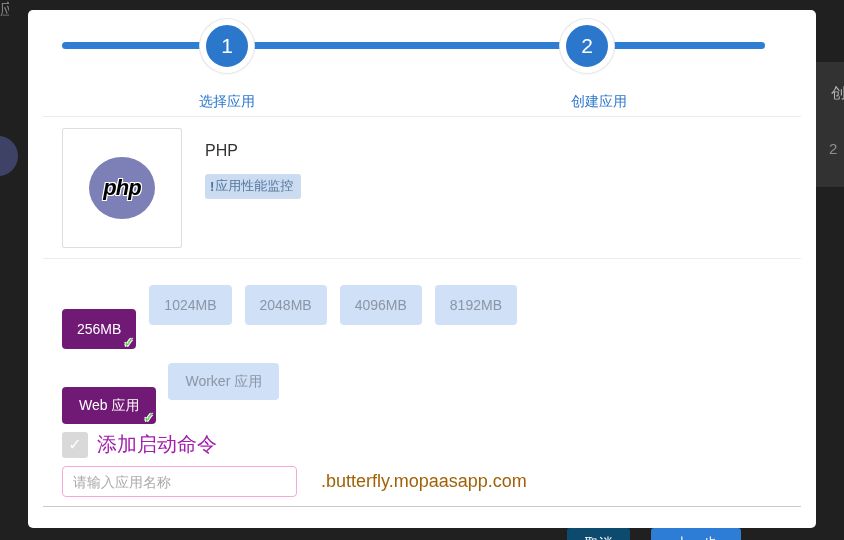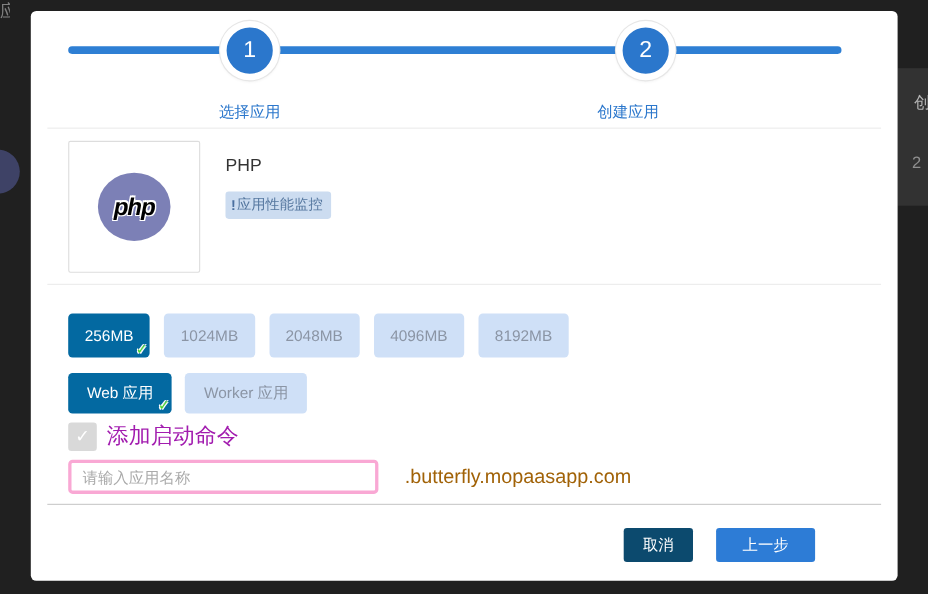--- a/index.html
+++ b/index.html
@@ -43,21 +43,21 @@
     display: flex; align-items: center; justify-content: center;
     color: #fff; font-size: 21px; cursor: pointer;
   }
   .step-node.n1 { left: 157px; }
   .step-node.n2 { left: 517px; }
   .step-label {
     position: absolute; top: 83px; width: 120px; text-align: center;
     color: #2b77cc; font-size: 14px;
   }
   .step-label.l1 { left: 124px; }
-  .step-label.l2 { left: 468px; }
+  .step-label.l2 { left: 496px; }
 
   
   .app-section { display: flex; padding: 11px 0 10px 19px; border-bottom: 1px solid #ececec; }
   .app-logo-box {
     width: 120px; height: 120px; border: 1px solid #ddd; background: #fff;
     display: flex; align-items: center; justify-content: center; border-radius: 2px;
   }
   .php-ellipse {
     width: 66px; height: 62px; border-radius: 50%; background: #7c80b6;
     display: flex; align-items: center; justify-content: center;
@@ -78,41 +78,41 @@
   .app-badge .excl { font-weight: bold; color: #4a6f9f; margin-right: 1px; }
 
   
   .mem-row { display: flex; gap: 13px; padding: 26px 0 0 19px; }
   .opt-btn {
     position: relative; border: none; border-radius: 4px; cursor: pointer;
     background: #cfe0f7; color: #8b95a5; font-size: 14px;
     font-family: "Liberation Sans", "DejaVu Sans", sans-serif;
   }
   .mem-row .opt-btn { height: 40px; padding: 0 15px; min-width: 64px; }
-  .opt-btn.selected { background: #0369a1; color: #fff; }
+  .opt-btn.selected { background: #701a75; color: #fff; margin-top: 24px; }
   .check-badge {
     position: absolute; right: 2px; bottom: -1px; font-size: 13px; font-weight: bold;
     color: #49d52e; text-shadow: -1px -1px 0 #fff, 1px -1px 0 #fff, -1px 1px 0 #fff, 1px 1px 0 #fff;
   }
   .type-row { display: flex; gap: 12px; padding: 14px 0 0 19px; }
   .type-row .opt-btn { height: 37px; padding: 0 17px; }
 
   
   .startup-row { display: flex; align-items: center; padding: 7px 0 0 19px; height: 34px; }
   .checkbox {
     width: 26px; height: 26px; background: #d9d9d9; border-radius: 3px;
     display: flex; align-items: center; justify-content: center; cursor: pointer;
   }
   .checkbox .mark { color: #fff; font-size: 16px; font-weight: bold; }
   .startup-label { margin-left: 9px; color: #a21caf; font-size: 20px; }
 
   
   .name-row { display: flex; align-items: center; padding: 8px 0 0 19px; }
   .name-input {
-    width: 282px; height: 31px; border: 3px solid #f9a8d4; border-radius: 4px;
+    width: 235px; height: 31px; border: 1px solid #f9a8d4; border-radius: 4px;
     padding: 0 10px; font-size: 14px; color: #333; outline: none;
     font-family: "Liberation Sans", "DejaVu Sans", sans-serif;
   }
   .name-input::placeholder { color: #aaa; }
   .domain-suffix { margin-left: 24px; font-size: 18px; color: #a16207; }
 
   
   .footer-divider { margin-top: 9px; border-top: 1px solid #c9c9c9; }
   .footer { display: flex; justify-content: flex-end; gap: 21px; padding: 21px 60px 0 0; }
   .btn {

